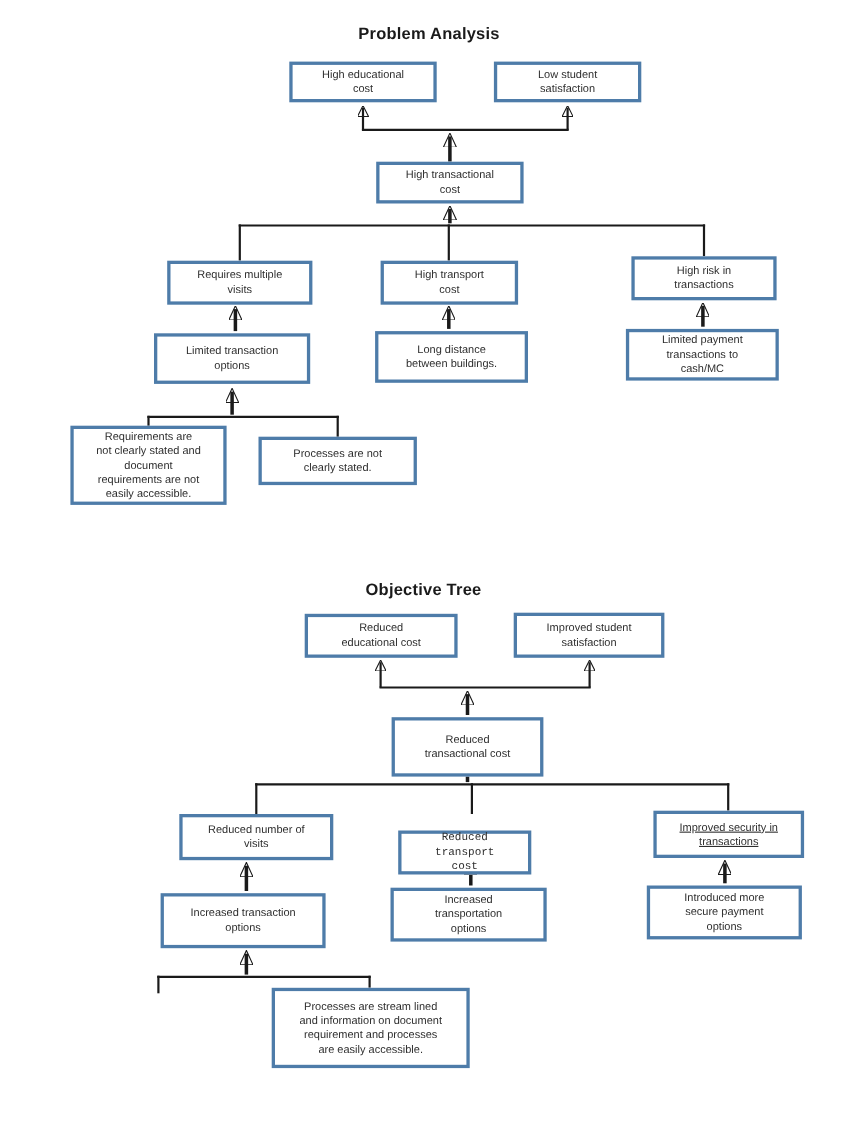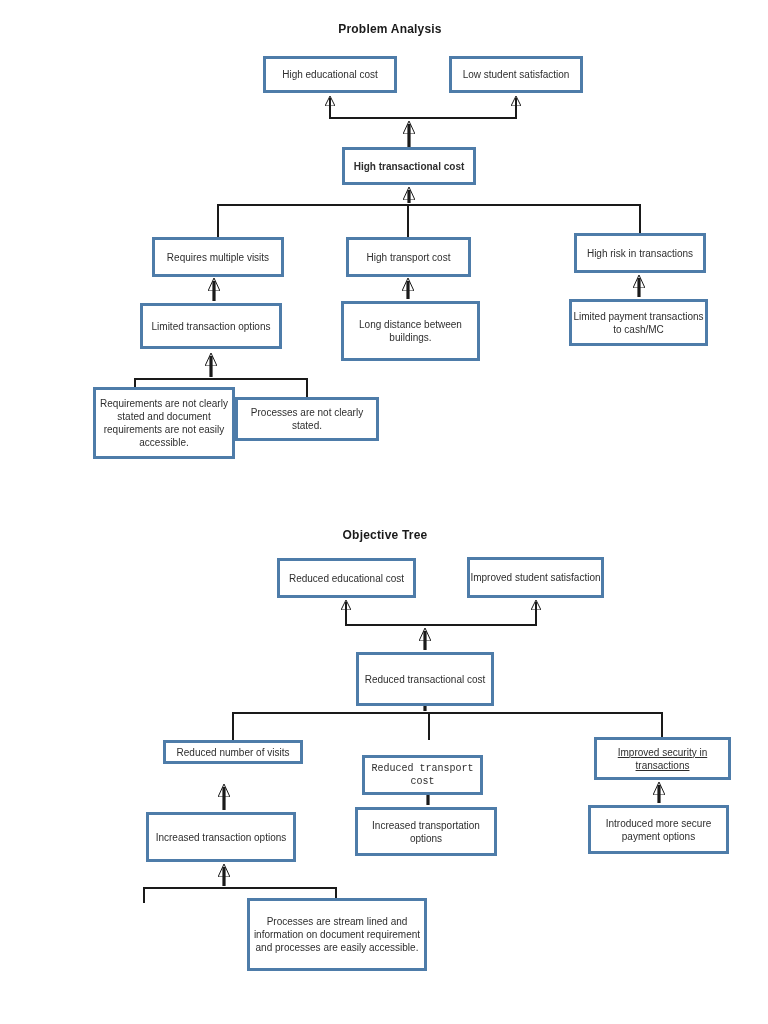--- a/index.html
+++ b/index.html
@@ -2,28 +2,28 @@
 <html><head>
 <meta charset="utf-8">
 <style>
   html,body { margin:0; padding:0; background:#ffffff; }
   #canvas {
     position:relative; width:768px; height:1024px; background:#ffffff;
     font-family:"Liberation Sans", sans-serif; overflow:hidden;
   }
   .tree-title {
     position:absolute; width:300px; text-align:center;
-    font-size:12px; font-weight:bold; color:#1a1a1a; letter-spacing:.2px;
+    font-size:15px; font-weight:bold; color:#1a1a1a; letter-spacing:.2px;
   }
   .node {
     position:absolute; box-sizing:border-box;
     border:3px solid #4e7ca9; background:#ffffff;
     display:flex; align-items:center; justify-content:center;
     text-align:center; color:#2e2e2e;
-    font-size:10px; line-height:1.3; padding:2px 0;
+    font-size:10px; line-height:1.3; padding:2px 20px;
   }
   #connectors { position:absolute; left:0; top:0; }
   #connectors line, #connectors path { stroke:#1a1a1a; fill:none; }
   .thin  { stroke-width:2; }
   .thick { stroke-width:3.2; }
 </style>
 </head>
 <body>
 
 <div id="canvas">
@@ -82,47 +82,47 @@
       <line class="thin" x1="336" y1="887" x2="336" y2="898"></line>
     </g>
   </svg>
 
   <div class="tree-title" style="left:240px; top:22px;">Problem Analysis</div>
 
   <div class="node" style="left:263px; top:56px; width:134px; height:37px;">High educational cost</div>
 
   <div class="node" style="left:449px; top:56px; width:134px; height:37px;">Low student satisfaction</div>
 
-  <div class="node" style="left:342px; top:147px; width:134px; height:38px;font-weight:bold;">High transactional cost</div>
+  <div class="node" style="left:342px; top:147px; width:134px; height:38px;">High transactional cost</div>
 
   <div class="node" style="left:152px; top:237px; width:132px; height:40px;">Requires multiple visits</div>
 
   <div class="node" style="left:346px; top:237px; width:125px; height:40px;">High transport cost</div>
 
   <div class="node" style="left:574px; top:233px; width:132px; height:40px;">High risk in transactions</div>
 
   <div class="node" style="left:140px; top:303px; width:142px; height:46px;">Limited transaction options</div>
 
-  <div class="node" style="left:341px; top:301px; width:139px; height:60px;">Long distance between buildings.</div>
+  <div class="node" style="left:341px; top:301px; width:139px; height:47px;">Long distance between buildings.</div>
 
   <div class="node" style="left:569px; top:299px; width:139px; height:47px;">Limited payment transactions to cash/MC</div>
 
-  <div class="node" style="left:64px; top:387px; width:142px; height:72px;margin-left:29px;">Requirements are not clearly stated and document requirements are not easily accessible.</div>
+  <div class="node" style="left:64px; top:387px; width:142px; height:72px;">Requirements are not clearly stated and document requirements are not easily accessible.</div>
 
   <div class="node" style="left:235px; top:397px; width:144px; height:44px;">Processes are not clearly stated.</div>
 
   <div class="tree-title" style="left:235px; top:528px;">Objective Tree</div>
 
   <div class="node" style="left:277px; top:558px; width:139px; height:40px;">Reduced educational cost</div>
 
   <div class="node" style="left:467px; top:557px; width:137px; height:41px;">Improved student satisfaction</div>
 
   <div class="node" style="left:356px; top:652px; width:138px; height:54px;">Reduced transactional cost</div>
 
-  <div class="node" style="left:163px; top:740px; width:140px; height:24px;">Reduced number of visits</div>
+  <div class="node" style="left:163px; top:740px; width:140px; height:42px;">Reduced number of visits</div>
 
   <div class="node" style="left:362px; top:755px; width:121px; height:40px;font-family:Liberation Mono, monospace;">Reduced transport cost</div>
 
   <div class="node" style="left:594px; top:737px; width:137px; height:43px;text-decoration:underline;">Improved security in transactions</div>
 
   <div class="node" style="left:146px; top:812px; width:150px; height:50px;">Increased transaction options</div>
 
   <div class="node" style="left:355px; top:807px; width:142px; height:49px;">Increased transportation options</div>
 
   <div class="node" style="left:588px; top:805px; width:141px; height:49px;">Introduced more secure payment options</div>

